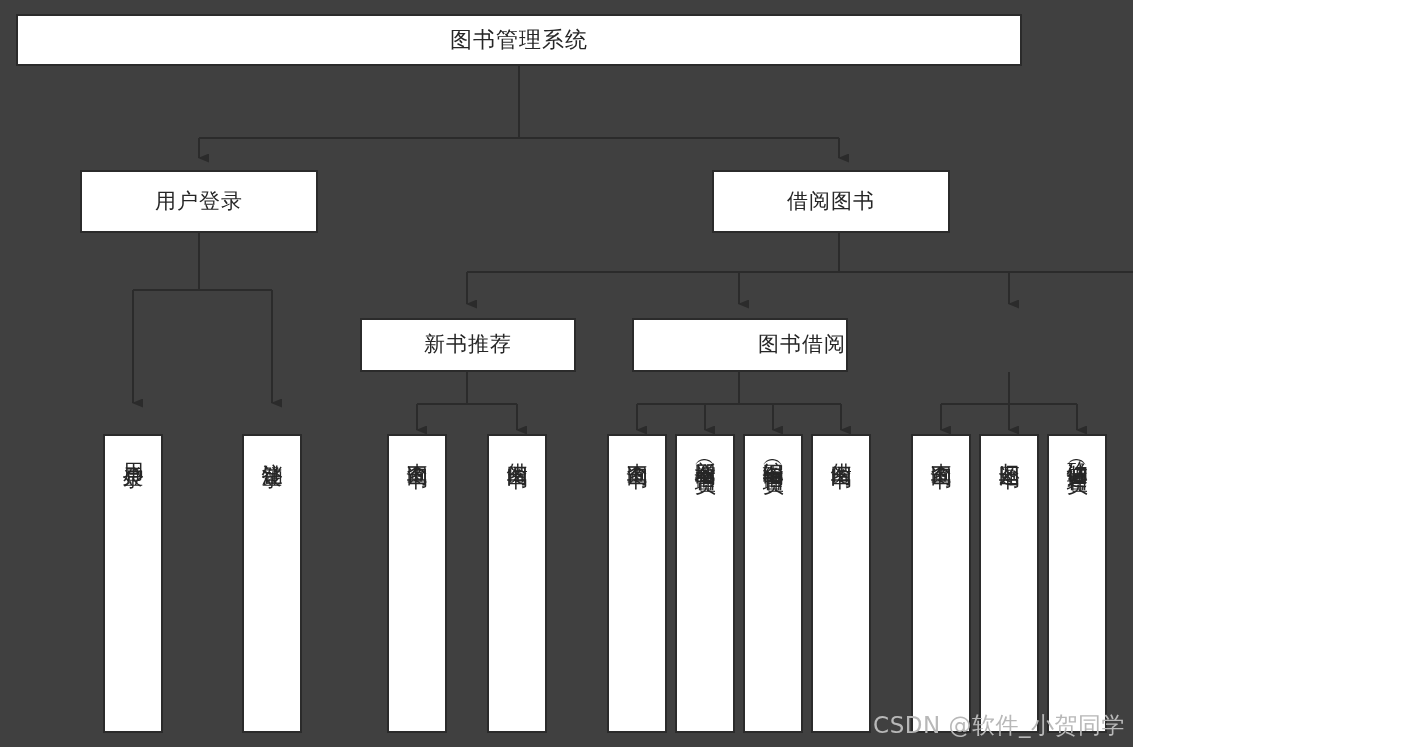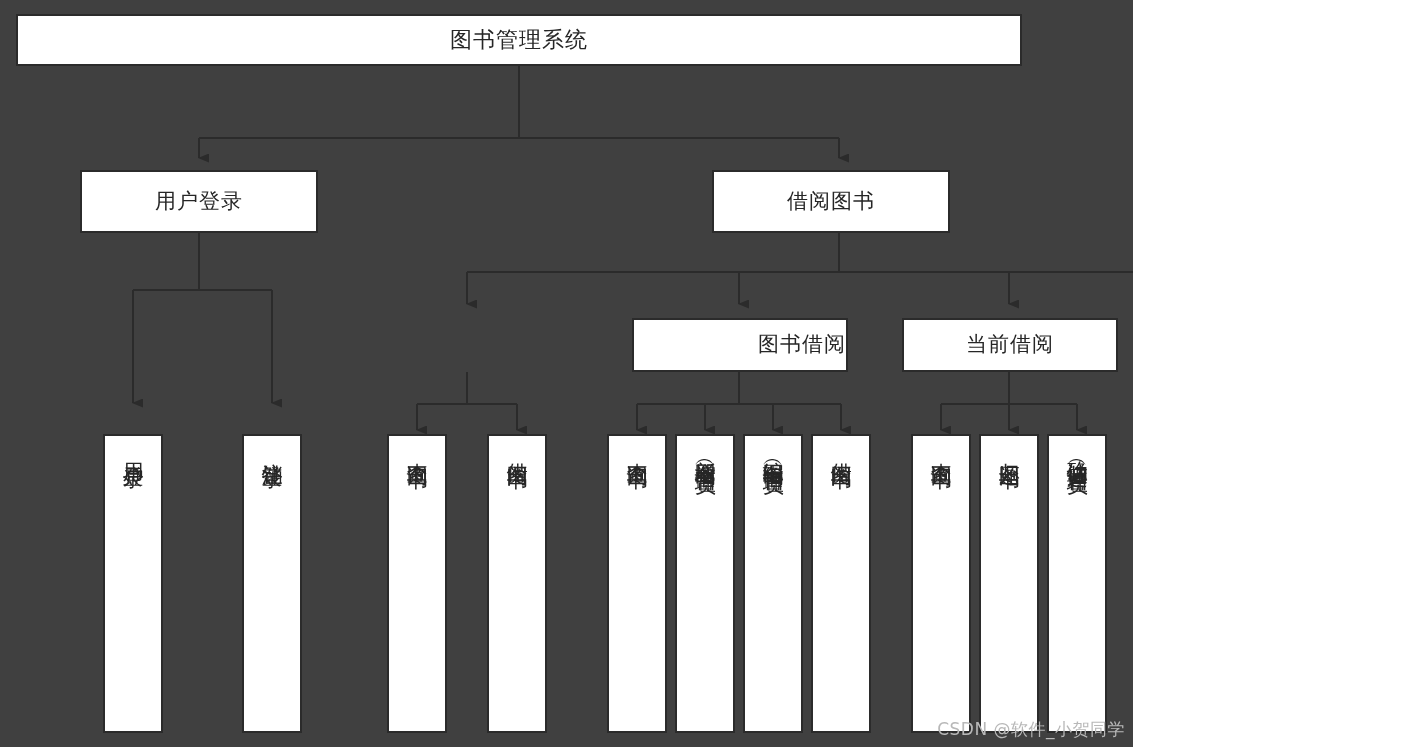--- a/index.html
+++ b/index.html
@@ -60,21 +60,21 @@
     color: #262626;
     margin-top: 4px;
   }
   .vlabel.tall {
     margin-top: 2px;
   }
   #watermark {
     position: absolute;
     right: 8px;
     bottom: 6px;
-    font-size: 17px;
+    font-size: 23px;
     color: #b8b8b8;
     letter-spacing: 0.5px;
     white-space: nowrap;
     font-family: "DejaVu Sans", "Liberation Sans", sans-serif;
   }
 </style>
 </head>
 <body>
 
 <div id="canvas">
@@ -134,28 +134,28 @@
   </div>
 
   <div class="node horiz" style="left:80px; top:170px; width:238px; height:63px;">
     <span>用户登录</span>
   </div>
 
   <div class="node horiz" style="left:712px; top:170px; width:238px; height:63px;">
     <span>借阅图书</span>
   </div>
 
+  <div class="node horiz" style="left:360px; top:318px; width:216px; height:54px;">
+    <span>新书推荐</span>
+  </div>
 
   <div class="node horiz" style="left:632px; top:318px; width:216px; height:54px;justify-content:flex-end;">
     <span>图书借阅</span>
   </div>
 
-  <div class="node horiz" style="left:902px; top:318px; width:216px; height:54px;">
-    <span>当前借阅</span>
-  </div>
 
 
   <div class="node leaf" style="left:103px; top:434px; width:60px; height:299px;">
     <span class="vlabel">用户登录</span>
   </div>
 
   <div class="node leaf" style="left:242px; top:434px; width:60px; height:299px;">
     <span class="vlabel">注销登录</span>
   </div>
 

